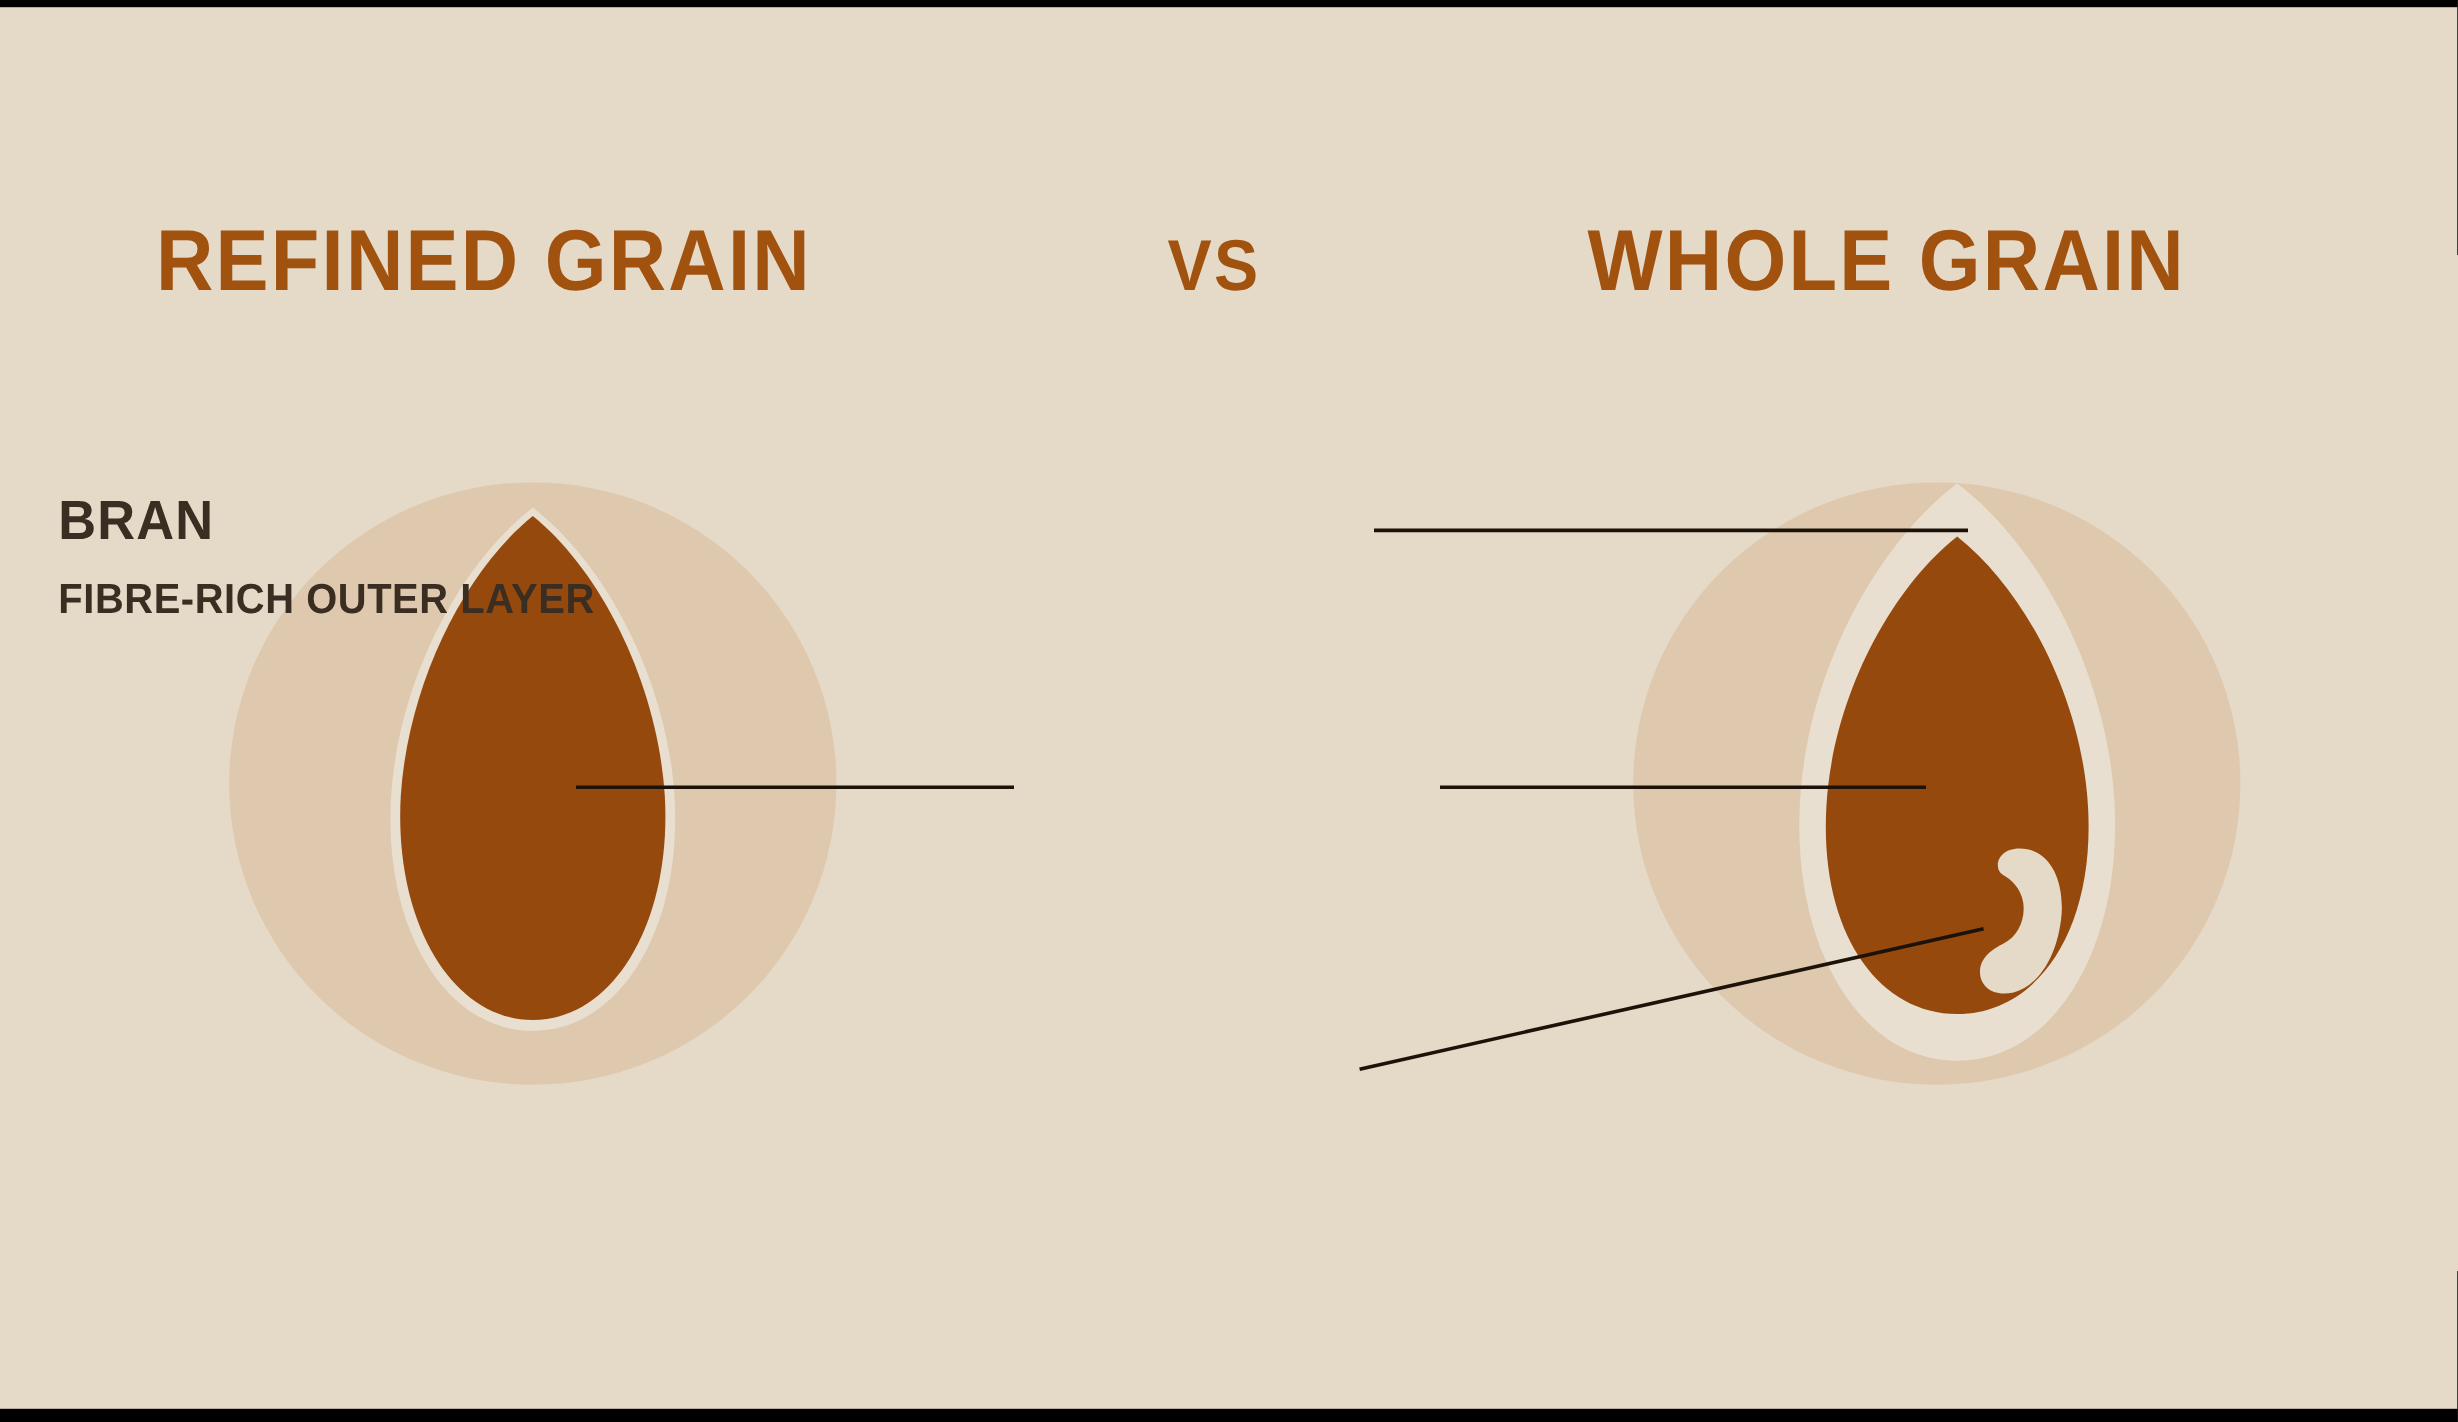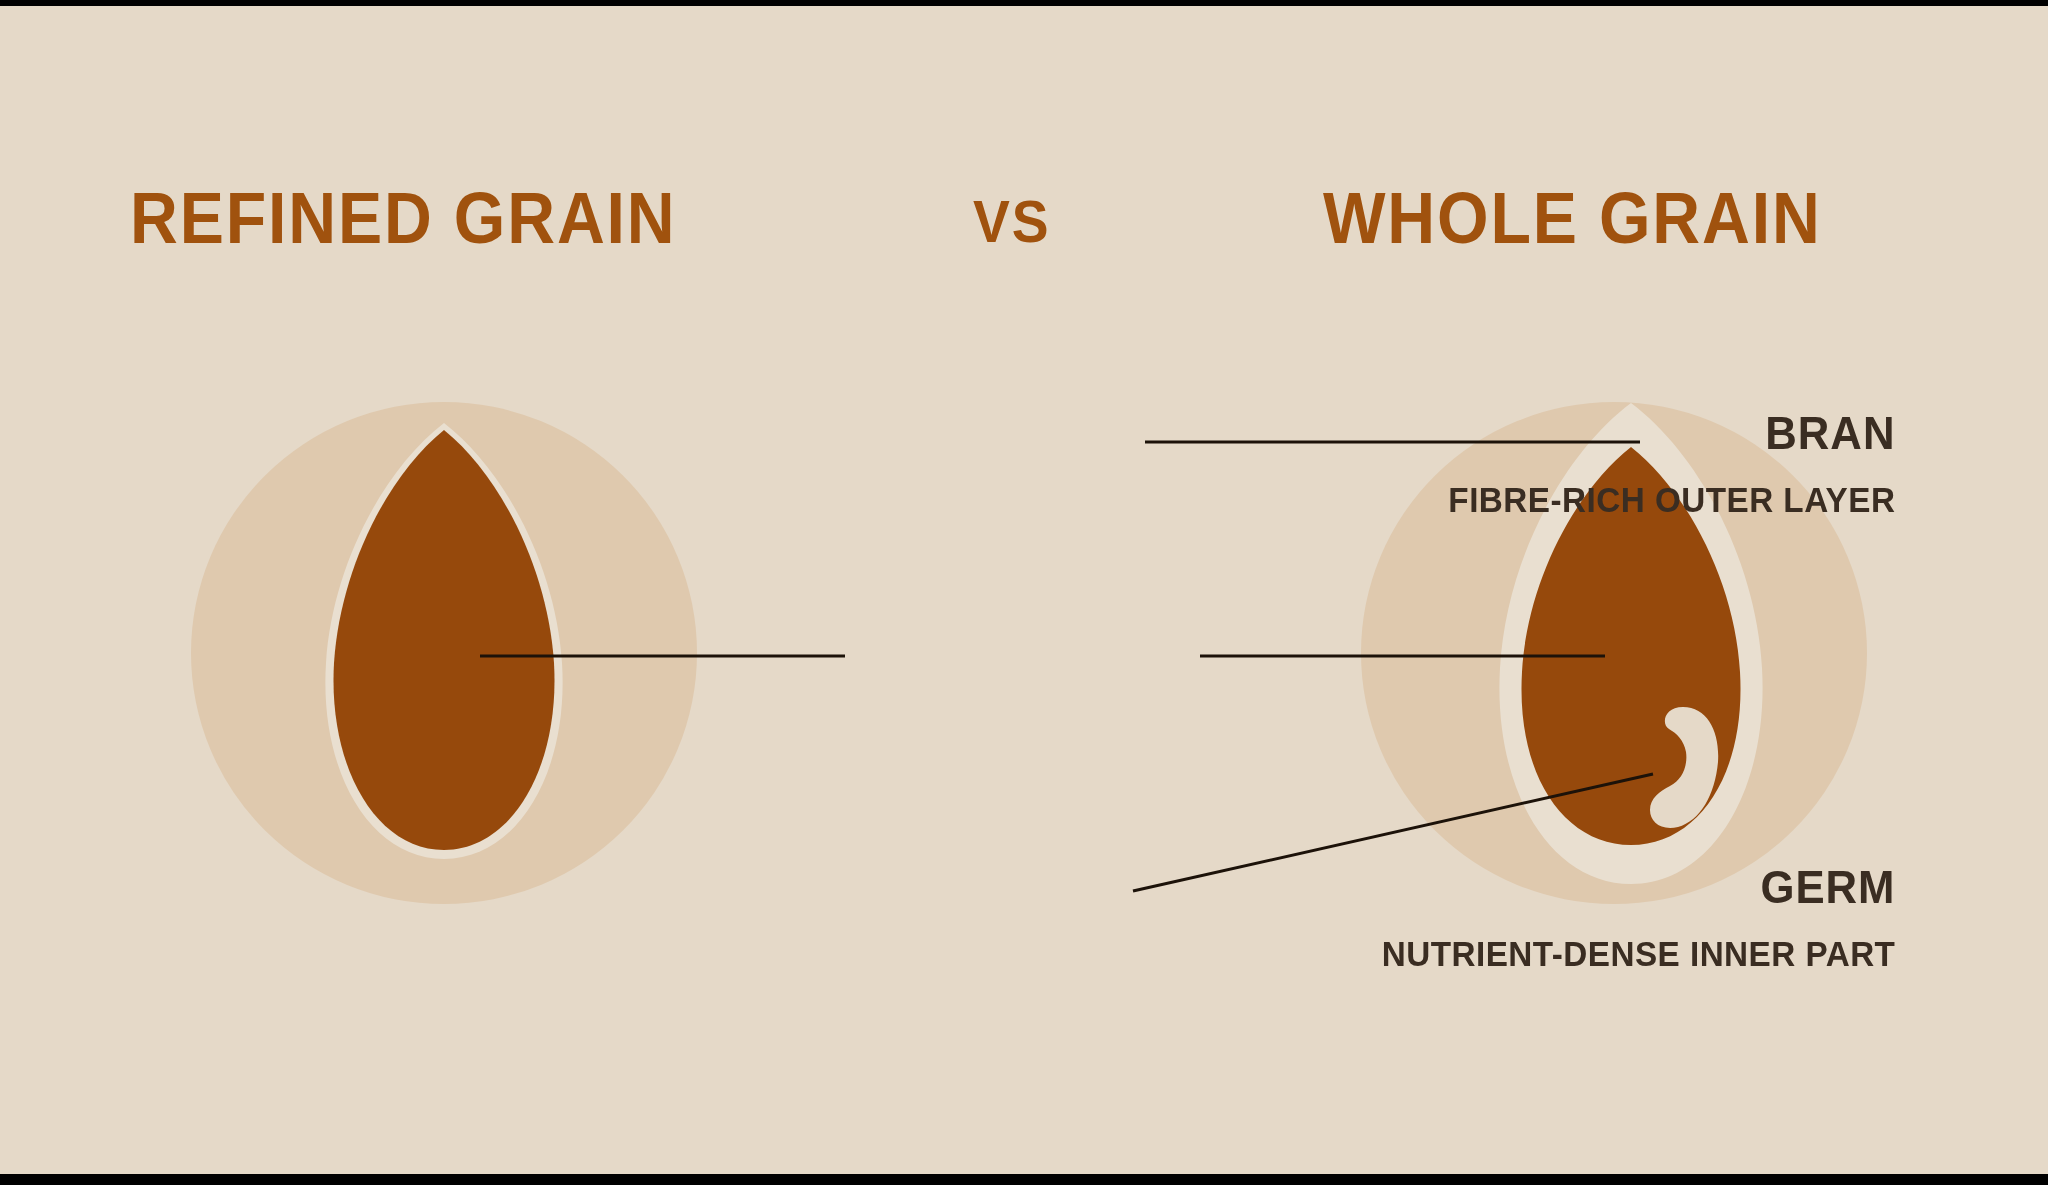--- a/index.html
+++ b/index.html
@@ -57,21 +57,21 @@
   #title-right {
     left: 1323px;
     top: 182px;
     font-size: 72px;
     line-height: 72px;
   }
   .label-group {
     position: absolute;
     width: 1944px;
     left: 0;
-    text-align: right;
+    text-align: left;
     pointer-events: none;
   }
   .label-head {
     color: #3A2D22;
     font-family: "Liberation Sans Narrow", "Liberation Sans", sans-serif;
     font-weight: bold;
     font-size: 46px;
     line-height: 50px;
     letter-spacing: 1px;
     transform: scaleX(0.95);
@@ -148,18 +148,14 @@
   <div class="title" id="title-vs">VS</div>
 
   <div class="title" id="title-right">WHOLE GRAIN</div>
 
   <div class="label-group" id="group-bran">
     <div class="label-head">BRAN</div>
     <div class="label-sub">FIBRE-RICH OUTER LAYER</div>
   </div>
 
 
-  <div class="label-group" id="group-germ">
-    <div class="label-head">GERM</div>
-    <div class="label-sub">NUTRIENT-DENSE INNER PART</div>
-  </div>
 
 </div>
 
 </body></html>

